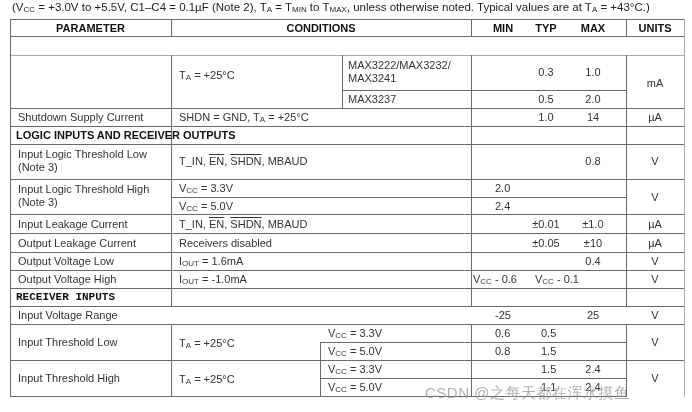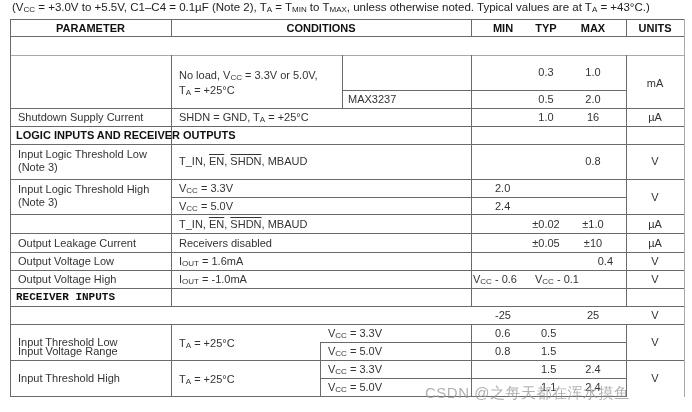--- a/index.html
+++ b/index.html
@@ -70,34 +70,37 @@
 
   <div class="cell hdr ctr" style="left:0;width:161px;top:3px;">PARAMETER</div>
   <div class="cell hdr ctr" style="left:161px;width:300px;top:3px;">CONDITIONS</div>
   <div class="cell hdr ctr" style="left:475px;width:36px;top:3px;">MIN</div>
   <div class="cell hdr ctr" style="left:518px;width:36px;top:3px;">TYP</div>
   <div class="cell hdr ctr" style="left:563px;width:40px;top:3px;">MAX</div>
   <div class="cell hdr ctr" style="left:616px;width:58px;top:3px;">UNITS</div>
 
 
   <div class="cell" style="left:169px;top:50px;">
-    <div><span>No load, V</span><span class="sb">CC</span><span> = 3.3V or 5.0V,</span></div>
     <div><span>T</span><span class="sb">A</span><span> = +25°C</span></div>
+  </div>
+  <div class="cell" style="left:338px;top:40px;">
+    <div>MAX3222/MAX3232/</div>
+    <div>MAX3241</div>
   </div>
   <div class="cell ctr" style="left:518px;width:36px;top:47px;">0.3</div>
   <div class="cell ctr" style="left:563px;width:40px;top:47px;">1.0</div>
   <div class="cell" style="left:338px;top:74px;">MAX3237</div>
   <div class="cell ctr" style="left:518px;width:36px;top:74px;">0.5</div>
   <div class="cell ctr" style="left:563px;width:40px;top:74px;">2.0</div>
   <div class="cell ctr" style="left:616px;width:58px;top:58px;">mA</div>
 
   <div class="cell" style="left:8px;top:92px;">Shutdown Supply Current</div>
   <div class="cell" style="left:169px;top:92px;"><span>SHDN = GND, T</span><span class="sb">A</span><span> = +25°C</span></div>
   <div class="cell ctr" style="left:518px;width:36px;top:92px;">1.0</div>
-  <div class="cell ctr" style="left:563px;width:40px;top:92px;">16</div>
+  <div class="cell ctr" style="left:563px;width:40px;top:92px;">14</div>
   <div class="cell ctr" style="left:616px;width:58px;top:92px;">µA</div>
 
   <div class="cell sectitle" style="left:6px;top:110px;">LOGIC INPUTS AND RECEIVER OUTPUTS</div>
 
   <div class="cell" style="left:8px;top:129px;">
     <div>Input Logic Threshold Low</div>
     <div>(Note 3)</div>
   </div>
   <div class="cell" style="left:169px;top:136px;"><span>T_IN, </span><span class="ol">EN</span><span>, </span><span class="ol">SHDN</span><span>, MBAUD</span></div>
   <div class="cell ctr" style="left:563px;width:40px;top:136px;">0.8</div>
@@ -106,45 +109,46 @@
   <div class="cell" style="left:8px;top:164px;">
     <div>Input Logic Threshold High</div>
     <div>(Note 3)</div>
   </div>
   <div class="cell" style="left:169px;top:163px;"><span>V</span><span class="sb">CC</span><span> = 3.3V</span></div>
   <div class="cell" style="left:485px;top:163px;">2.0</div>
   <div class="cell" style="left:169px;top:181px;"><span>V</span><span class="sb">CC</span><span> = 5.0V</span></div>
   <div class="cell" style="left:485px;top:181px;">2.4</div>
   <div class="cell ctr" style="left:616px;width:58px;top:172px;">V</div>
 
+  <div class="cell" style="left:8px;top:199px;">Input Leakage Current</div>
   <div class="cell" style="left:169px;top:199px;"><span>T_IN, </span><span class="ol">EN</span><span>, </span><span class="ol">SHDN</span><span>, MBAUD</span></div>
-  <div class="cell ctr" style="left:514px;width:44px;top:199px;">±0.02</div>
+  <div class="cell ctr" style="left:514px;width:44px;top:199px;">±0.01</div>
   <div class="cell ctr" style="left:561px;width:44px;top:199px;">±1.0</div>
   <div class="cell ctr" style="left:616px;width:58px;top:199px;">µA</div>
 
   <div class="cell" style="left:8px;top:218px;">Output Leakage Current</div>
   <div class="cell" style="left:169px;top:218px;">Receivers disabled</div>
   <div class="cell ctr" style="left:514px;width:44px;top:218px;">±0.05</div>
   <div class="cell ctr" style="left:561px;width:44px;top:218px;">±10</div>
   <div class="cell ctr" style="left:616px;width:58px;top:218px;">µA</div>
 
   <div class="cell" style="left:8px;top:236px;">Output Voltage Low</div>
   <div class="cell" style="left:169px;top:236px;"><span>I</span><span class="sb">OUT</span><span> = 1.6mA</span></div>
-  <div class="cell ctr" style="left:563px;width:40px;top:236px;text-align:right;">0.4</div>
+  <div class="cell ctr" style="left:563px;width:40px;top:236px;">0.4</div>
   <div class="cell ctr" style="left:616px;width:58px;top:236px;">V</div>
 
   <div class="cell" style="left:8px;top:254px;">Output Voltage High</div>
   <div class="cell" style="left:169px;top:254px;"><span>I</span><span class="sb">OUT</span><span> = -1.0mA</span></div>
   <div class="cell" style="left:463px;top:254px;"><span>V</span><span class="sb">CC</span><span> - 0.6</span></div>
   <div class="cell" style="left:525px;top:254px;"><span>V</span><span class="sb">CC</span><span> - 0.1</span></div>
   <div class="cell ctr" style="left:616px;width:58px;top:254px;">V</div>
 
   <div class="cell sectitle" style="left:6px;top:272px;font-family:Liberation Mono, monospace;">RECEIVER INPUTS</div>
 
-  <div class="cell" style="left:8px;top:290px;margin-top:36px;">Input Voltage Range</div>
+  <div class="cell" style="left:8px;top:290px;">Input Voltage Range</div>
   <div class="cell" style="left:485px;top:290px;">-25</div>
   <div class="cell ctr" style="left:563px;width:40px;top:290px;">25</div>
   <div class="cell ctr" style="left:616px;width:58px;top:290px;">V</div>
 
   <div class="cell" style="left:8px;top:317px;">Input Threshold Low</div>
   <div class="cell" style="left:169px;top:318px;"><span>T</span><span class="sb">A</span><span> = +25°C</span></div>
   <div class="cell" style="left:318px;top:308px;"><span>V</span><span class="sb">CC</span><span> = 3.3V</span></div>
   <div class="cell" style="left:485px;top:308px;">0.6</div>
   <div class="cell" style="left:531px;top:308px;">0.5</div>
   <div class="cell" style="left:318px;top:326px;"><span>V</span><span class="sb">CC</span><span> = 5.0V</span></div>

